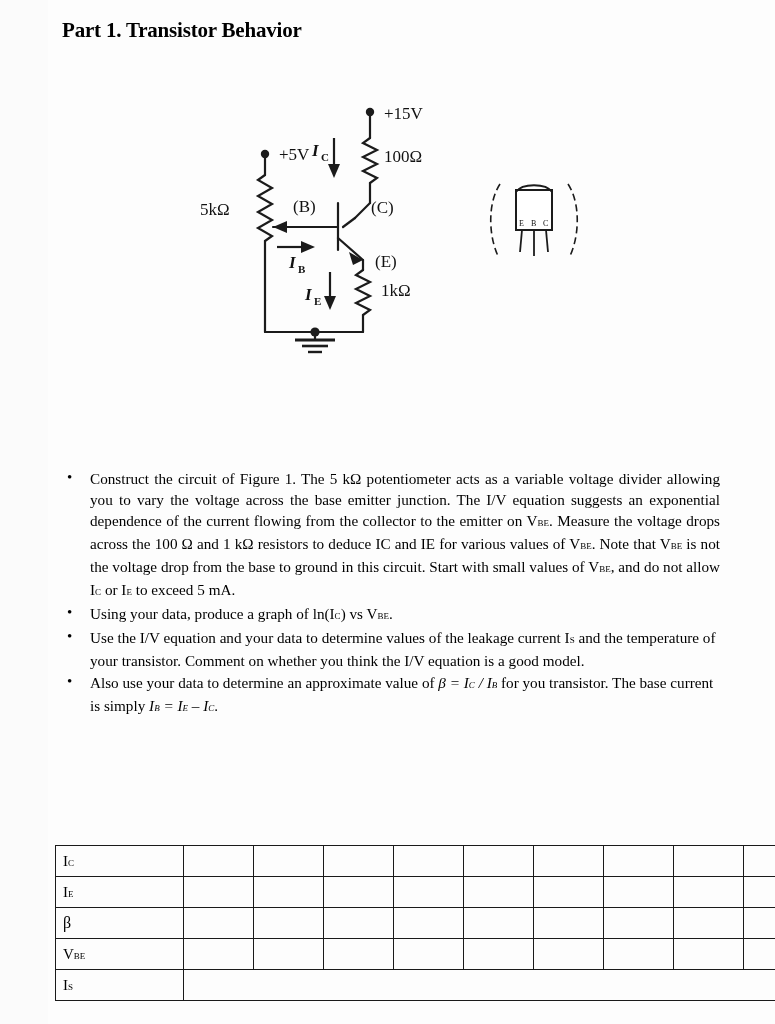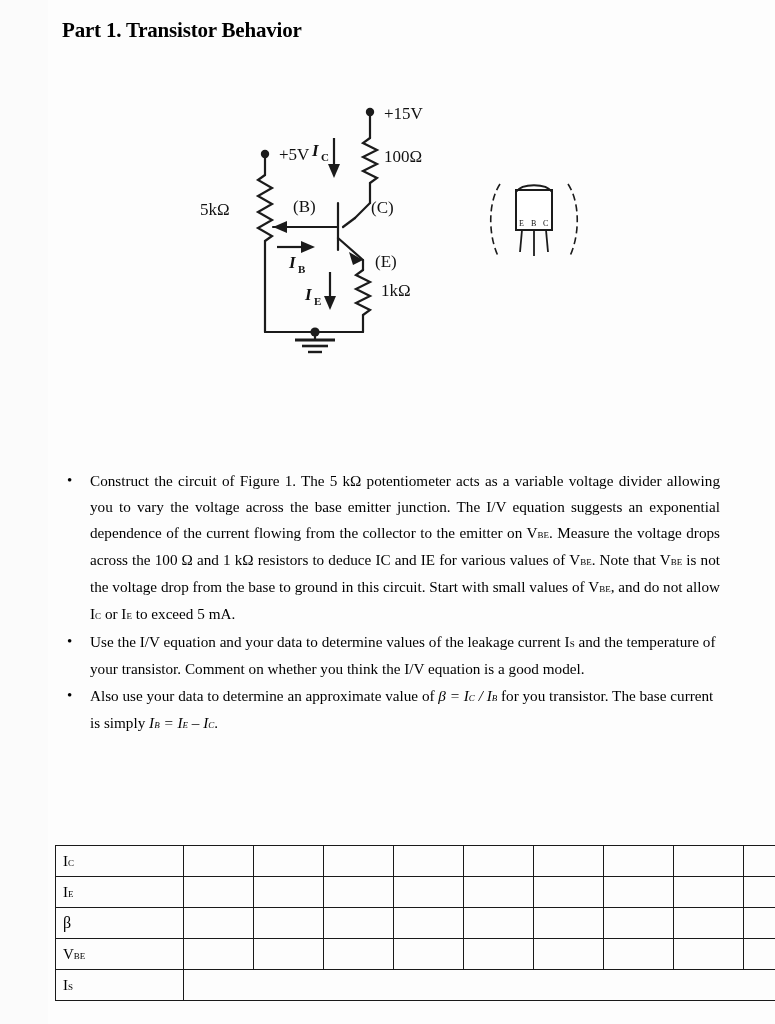--- a/index.html
+++ b/index.html
@@ -78,21 +78,21 @@
     font-weight: 300;
   }
 
   
   .bullets {
     position: absolute;
     left: 62px;
     top: 468px;
     width: 658px;
     font-size: 15.2px;
-    line-height: 26px;
+    line-height: 21px;
   }
   .bullet-item {
     position: relative;
     padding-left: 28px;
     margin-bottom: 1px;
     text-align: justify;
     text-justify: inter-word;
   }
   .bullet-item::before {
     content: "\2022";
@@ -263,20 +263,23 @@
     </div>
 
   </div>
 
   <div class="bullets">
 
     <div class="bullet-item">
       <span>Construct the circuit of Figure 1. The 5 kΩ potentiometer acts as a variable voltage divider allowing you to vary the voltage across the base emitter junction. The I/V equation suggests an exponential dependence of the current flowing from the collector to the emitter on V</span><span class="sc">BE</span><span>. Measure the voltage drops across the 100 Ω and 1 kΩ resistors to deduce IC and IE for various values of V</span><span class="sc">BE</span><span>. Note that V</span><span class="sc">BE</span><span> is not the voltage drop from the base to ground in this circuit. Start with small values of V</span><span class="sc">BE</span><span>, and do not allow I</span><span class="sc">C</span><span> or I</span><span class="sc">E</span><span> to exceed 5 mA.</span>
     </div>
 
+    <div class="bullet-item nojust">
+      <span>Using your data, produce a graph of ln(I</span><span class="sc">C</span><span>) vs V</span><span class="sc">BE</span><span>.</span>
+    </div>
 
     <div class="bullet-item nojust">
       <span>Use the I/V equation and your data to determine values of the leakage current I</span><span class="sc">S</span><span> and the temperature of your transistor. Comment on whether you think the I/V equation is a good model.</span>
     </div>
 
     <div class="bullet-item nojust">
       <span>Also use your data to determine an approximate value of </span><span class="ital">β = I</span><span class="ital sc">C</span><span class="ital"> / I</span><span class="ital sc">B</span><span> for you transistor. The base current is simply </span><span class="ital">I</span><span class="ital sc">B</span><span class="ital"> = I</span><span class="ital sc">E</span><span class="ital"> – I</span><span class="ital sc">C</span><span>.</span>
     </div>
   </div>
 

